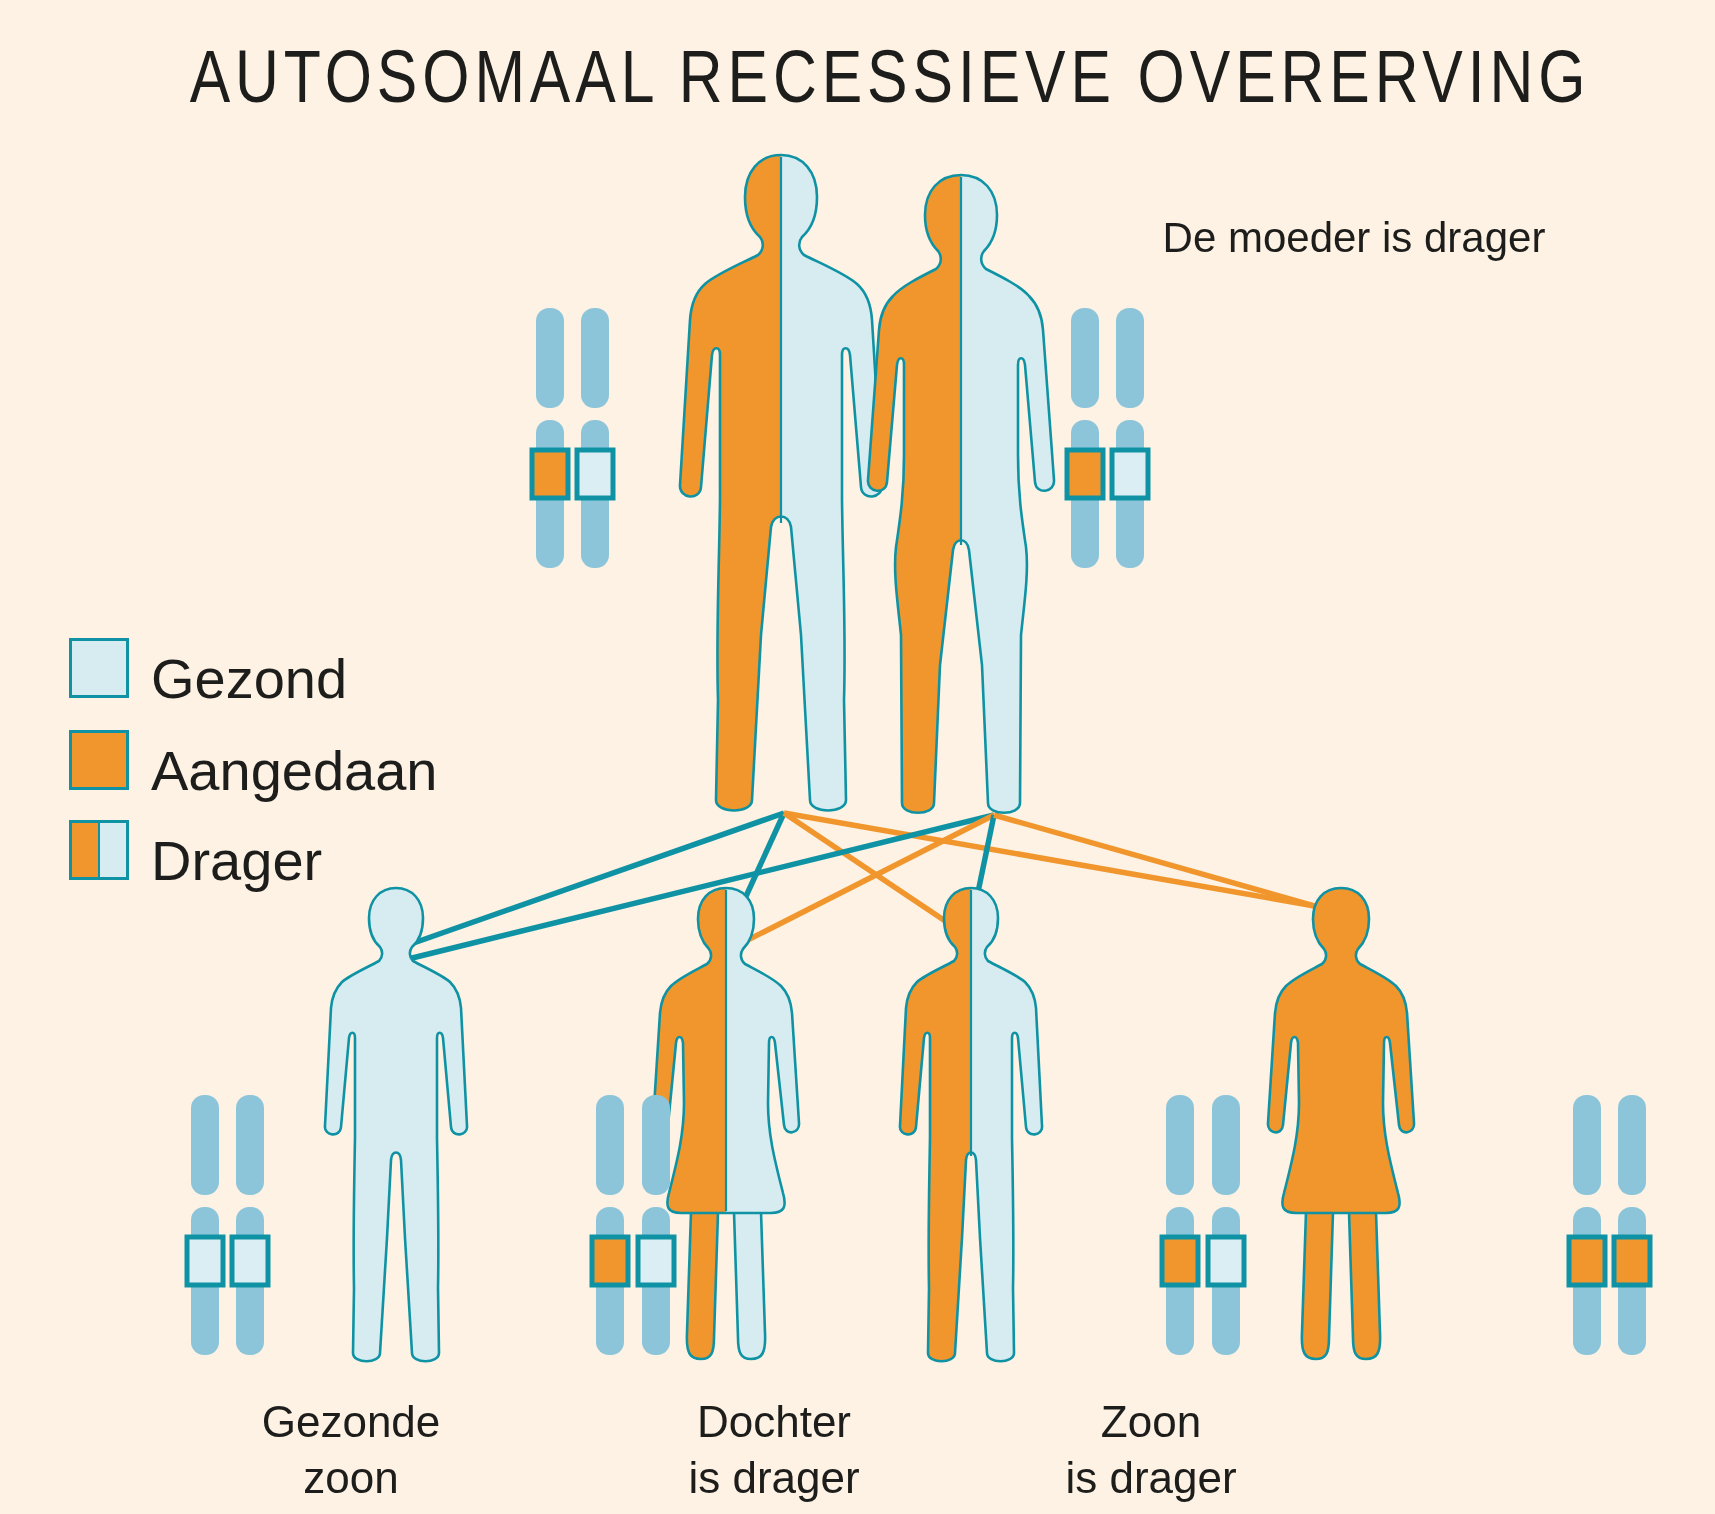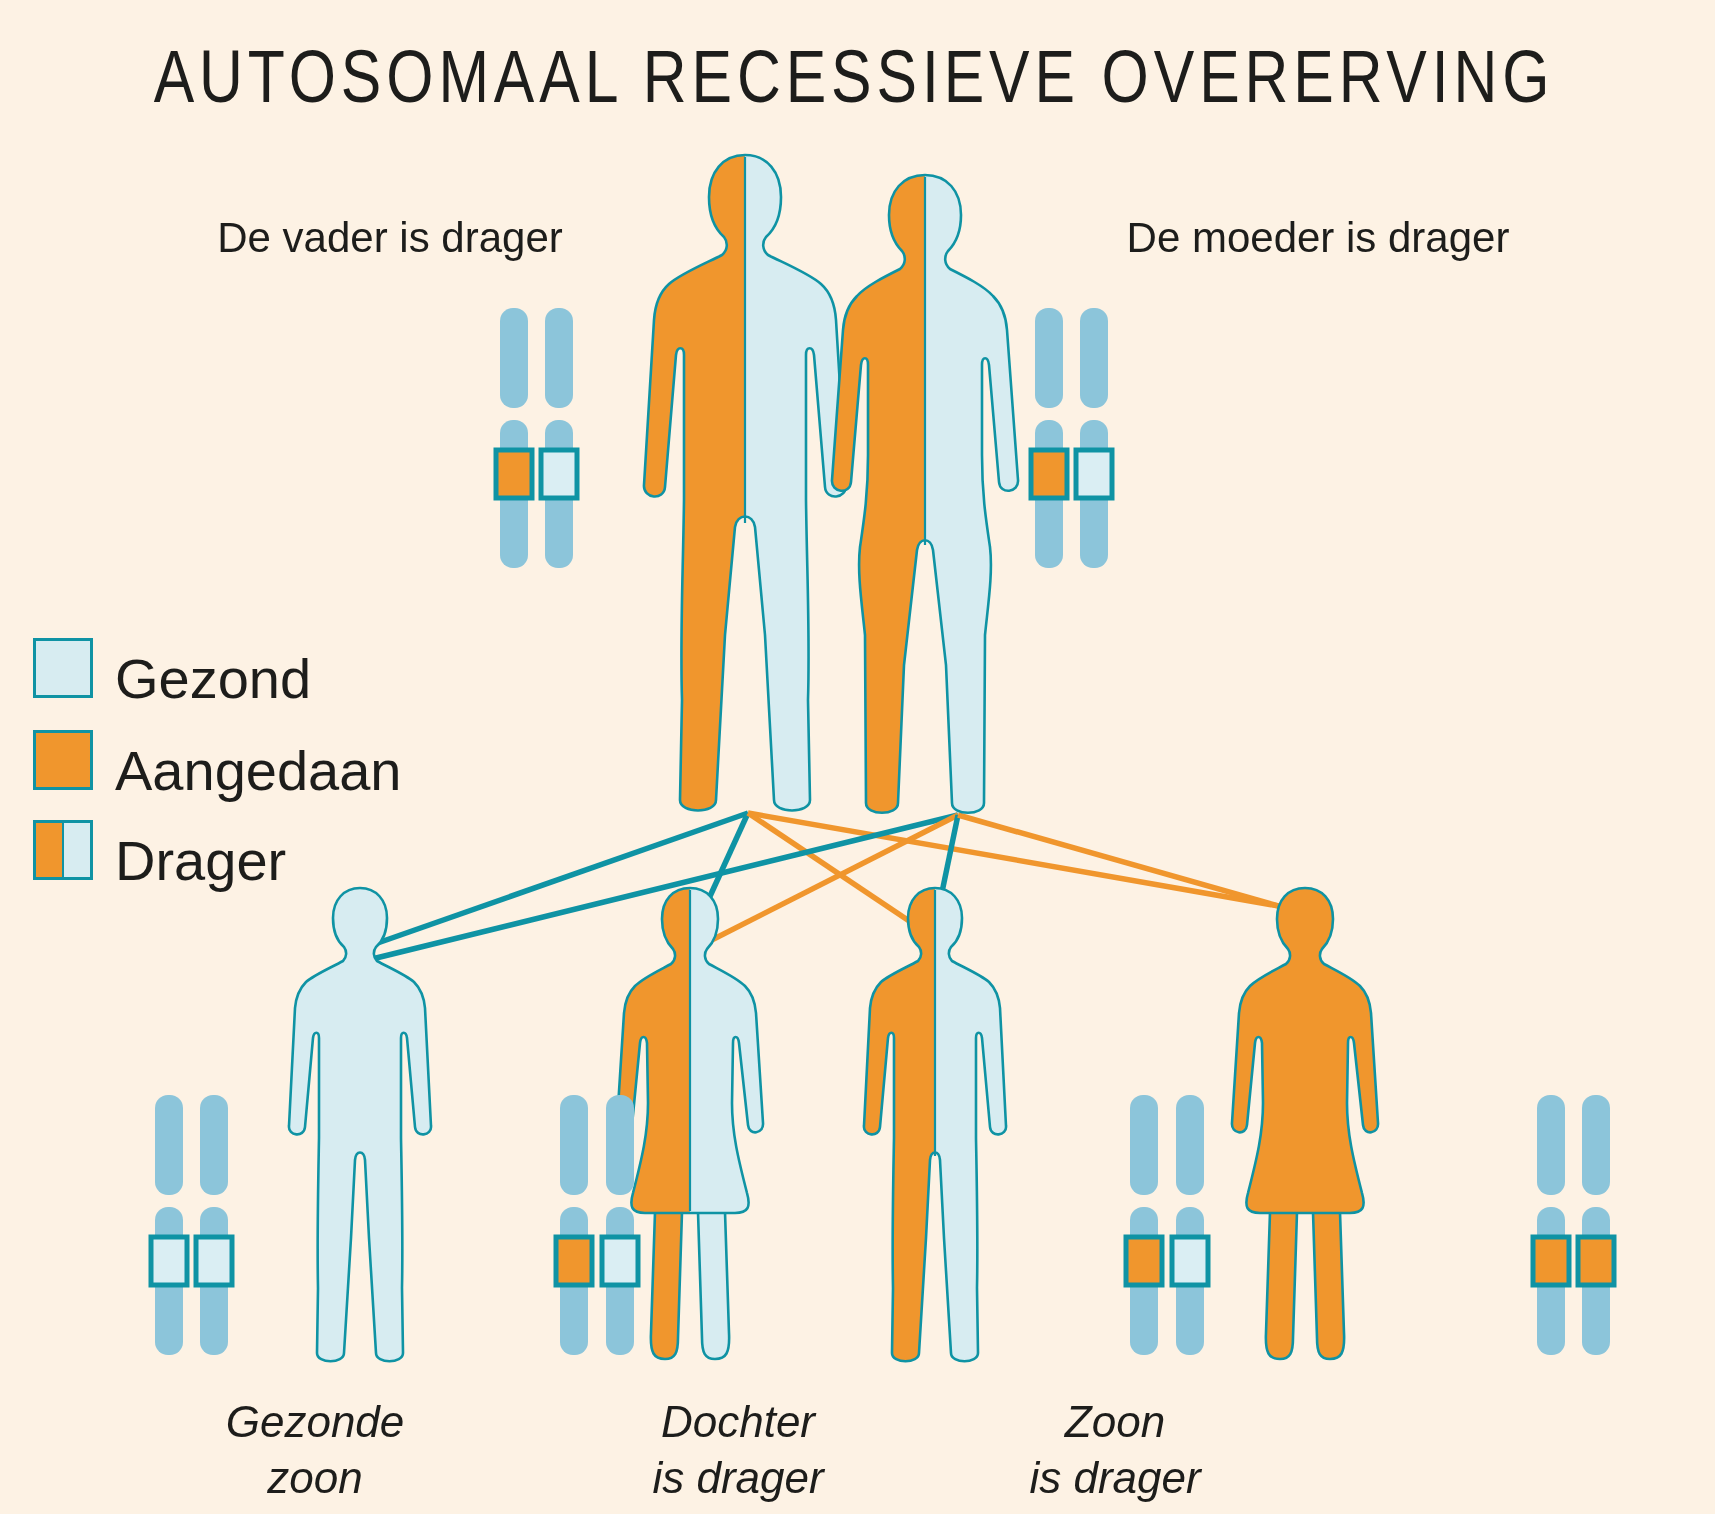--- a/index.html
+++ b/index.html
@@ -1,30 +1,30 @@
 <!DOCTYPE html>
 <html style="--bg: #fdf2e4; --orange: #f0962d; --light-blue: #d7ecf1; --chromosome-blue: #8cc5da; --teal: #0f93a4; --band-light: #daeef3; --text: #1d1d1b;"><head>
 <meta charset="utf-8">
 <style>
   :root{
     --bg:#fdf2e4; --orange:#f0962d; --light-blue:#d7ecf1; --chromosome-blue:#8cc5da;
     --teal:#0f93a4; --text:#1d1d1b; --band-light:#daeef3;
   }
   html,body{margin:0;padding:0;}
   body{background:var(--bg);font-family:"Liberation Sans",sans-serif;color:var(--text);}
-  .stage{position:relative;width:1650px;height:1514px;background:var(--bg);overflow:hidden;}
+  .stage{position:relative;width:1650px;height:1514px;background:var(--bg);overflow:hidden;margin-left:36px;}
   .gfx{position:absolute;left:0;top:0;}
 
   .title{position:absolute;left:0;top:34px;width:100%;margin:0;text-align:center;
          font-size:74px;font-weight:500;letter-spacing:6px;white-space:nowrap;}
   .title span{display:inline-block;transform:scaleX(.82);transform-origin:center;}
 
   .caption{position:absolute;transform:translateX(-50%);font-size:42px;white-space:nowrap;}
   .child-caption{position:absolute;transform:translateX(-50%);text-align:center;
-                 font-size:44px;line-height:56px;white-space:nowrap;font-style:italic;}
+                 font-size:44px;line-height:56px;white-space:nowrap;}
 
   .legend{position:absolute;left:0;top:0;}
   .swatch{position:absolute;left:33px;width:60px;height:60px;box-sizing:border-box;
           border:3px solid var(--teal);}
   .swatch.healthy{background:var(--light-blue);top:638px;}
   .swatch.affected{background:var(--orange);top:730px;}
   .swatch.carrier{top:820px;
     background:linear-gradient(to right,var(--orange) 0 48%,var(--teal) 48% 52%,var(--light-blue) 52% 100%);}
   .legend-label{position:absolute;left:115px;font-size:56px;white-space:nowrap;}
 
@@ -222,21 +222,20 @@
       </g>
       <g transform="translate(1582,1095)">
         <use href="#chromo" class="f-chrom"></use>
           <rect class="band band-orange" x="-4" y="142" width="36" height="48"></rect>
       </g>
     </g>
   </svg>
 
   <h1 class="title"><span>AUTOSOMAAL RECESSIEVE OVERERVING</span></h1>
 
-  <div class="caption" style="left:390px;top:214px;">De vader is drager</div>
   <div class="caption" style="left:1318px;top:214px;text-align:right;">De moeder is drager</div>
 
   <div class="legend">
     <div class="swatch healthy"></div>
     <div class="legend-label" style="top:646px;">Gezond</div>
     <div class="swatch affected"></div>
     <div class="legend-label" style="top:738px;">Aangedaan</div>
     <div class="swatch carrier"></div>
     <div class="legend-label" style="top:828px;">Drager</div>
   </div>

